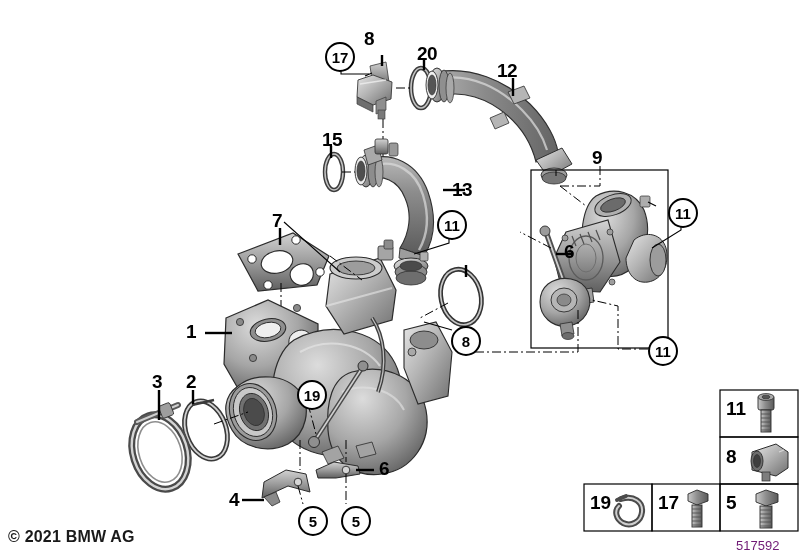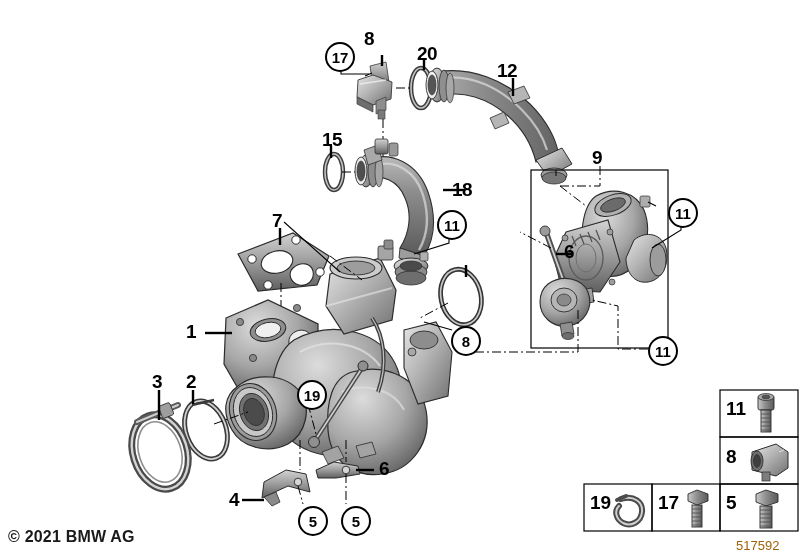--- a/index.html
+++ b/index.html
@@ -8,21 +8,21 @@
   #stage{position:absolute;left:0;top:0;width:800px;height:560px;}
   svg{position:absolute;left:0;top:0;}
   .callout{position:absolute;font-weight:bold;font-size:19px;color:#000;
            line-height:1;letter-spacing:-0.5px;}
   .circ{position:absolute;width:26px;height:26px;border:2px solid #000;
         border-radius:50%;background:#fff;display:flex;align-items:center;
         justify-content:center;font-weight:bold;font-size:15px;color:#000;}
   .legend-num{position:absolute;font-weight:bold;font-size:19px;color:#000;}
   .copyright{position:absolute;left:8px;top:528px;font-size:16px;
              font-weight:bold;color:#1a1a1a;letter-spacing:0.2px;}
-  .partno{position:absolute;left:736px;top:538px;font-size:13px;color:#a16207;}
+  .partno{position:absolute;left:736px;top:538px;font-size:13px;color:#701a75;}
 </style>
 </head>
 <body>
 
 <div id="stage">
 
 <svg width="800" height="560" viewBox="0 0 800 560">
   <defs>
     <linearGradient id="gMetal" x1="0" y1="0" x2="1" y2="1">
       <stop offset="0%" stop-color="#e6e6e6"></stop>
@@ -373,21 +373,21 @@
 <div class="callout" style="left:379px;top:459px">6</div>
 <div class="callout" style="left:272px;top:211px">7</div>
 <div class="circ" style="left:451px;top:326px">8</div>
 <div class="callout" style="left:592px;top:148px">9</div>
 <div class="callout" style="left:564px;top:242px">6</div>
 <div class="circ" style="left:437px;top:210px">11</div>
 <div class="circ" style="left:668px;top:198px">11</div>
 <div class="circ" style="left:648px;top:336px">11</div>
 <div class="callout" style="left:497px;top:61px">12</div>
 <div class="callout" style="left:417px;top:44px">20</div>
-<div class="callout" style="left:452px;top:180px">18</div>
+<div class="callout" style="left:452px;top:180px">13</div>
 <div class="callout" style="left:322px;top:130px">15</div>
 <div class="callout" style="left:364px;top:29px">8</div>
 <div class="circ" style="left:325px;top:42px">17</div>
 <div class="circ" style="left:297px;top:380px">19</div>
 
 <div class="legend-num" style="left:726px;top:398px">11</div>
 <div class="legend-num" style="left:726px;top:446px">8</div>
 <div class="legend-num" style="left:726px;top:492px">5</div>
 <div class="legend-num" style="left:590px;top:492px">19</div>
 <div class="legend-num" style="left:658px;top:492px">17</div>

